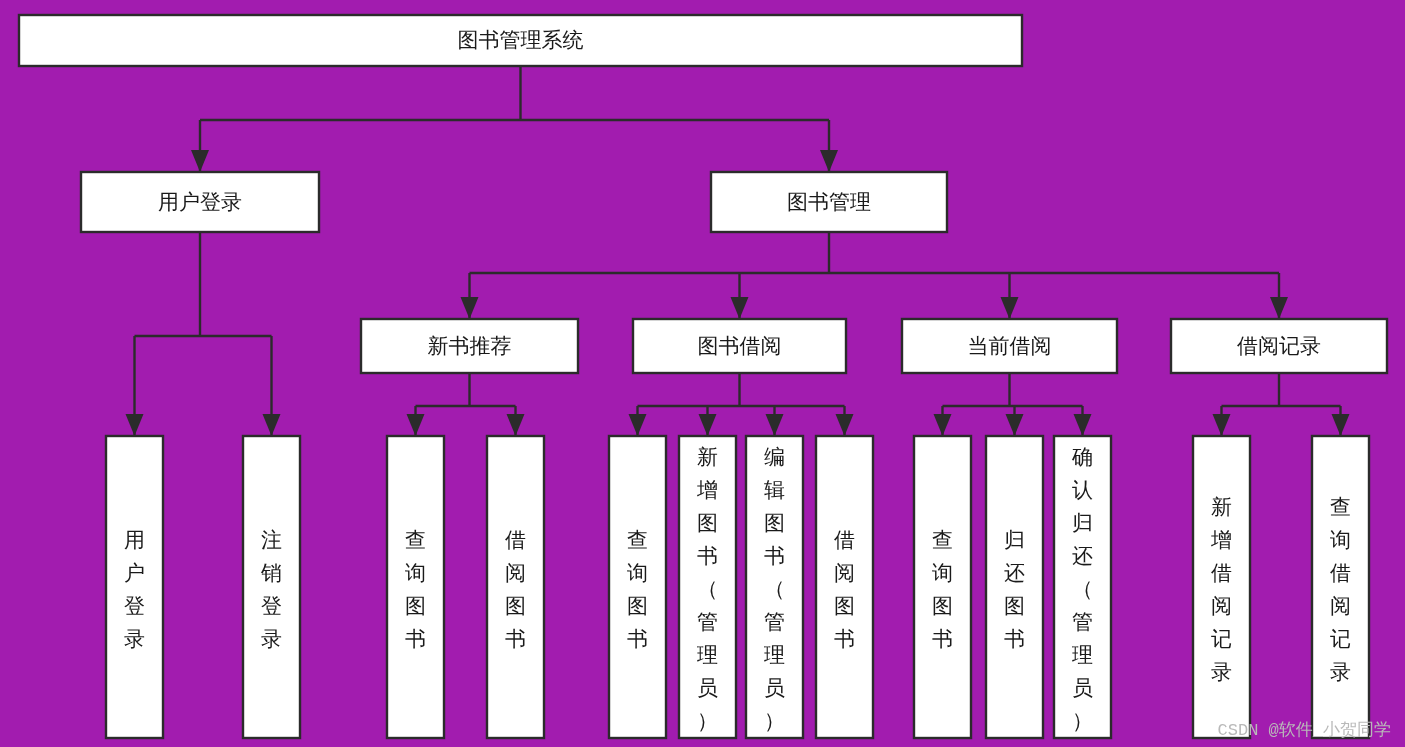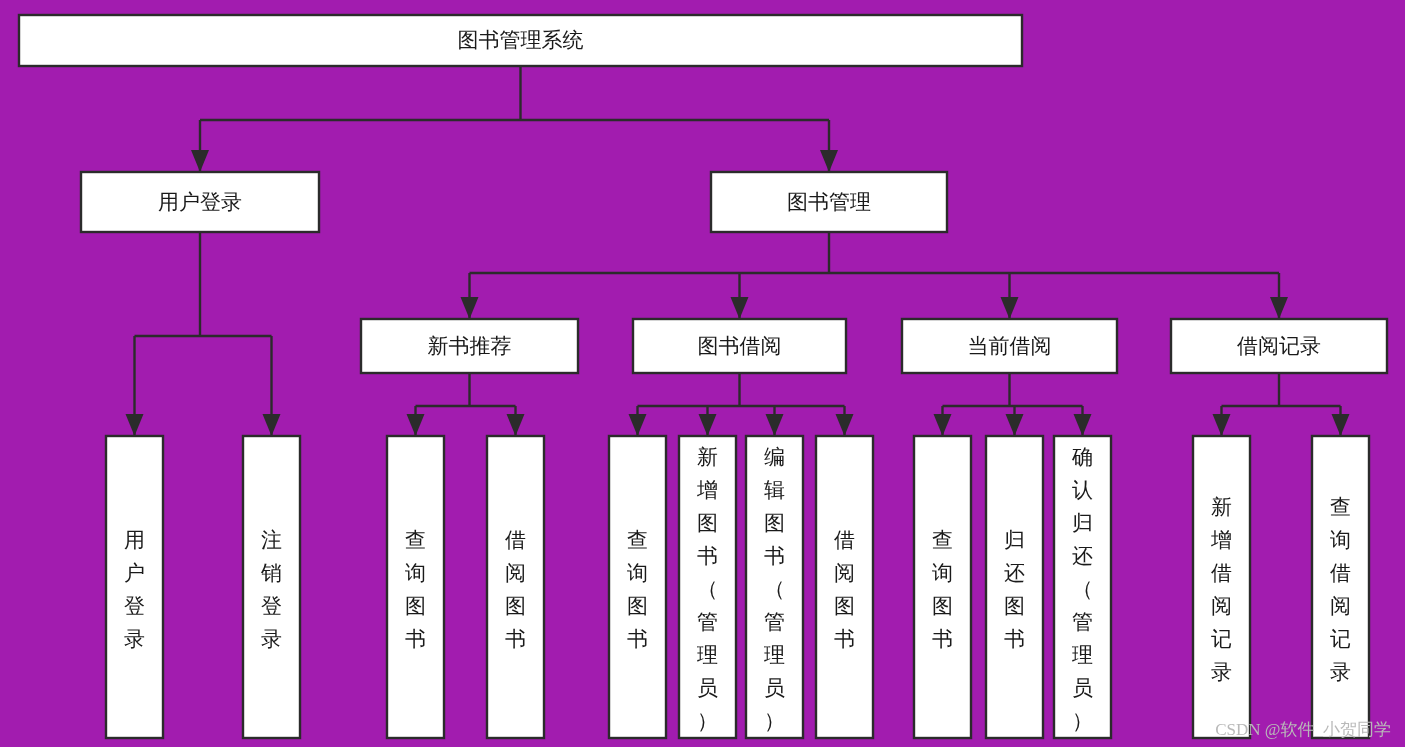--- a/index.html
+++ b/index.html
@@ -49,21 +49,21 @@
   .node-label-v {
     font-family: "Liberation Sans", "DejaVu Sans", sans-serif;
     font-size: 21px;
     fill: #1a1a1a;
     text-anchor: middle;
   }
   .watermark {
     position: absolute;
     right: 14px;
     bottom: 6px;
-    font-family: Liberation Serif, serif;
+    font-family: Liberation Mono, monospace;
     font-size: 17px;
     color: #b9b9b9;
     white-space: nowrap;
     pointer-events: none;
   }
 </style>
 </head>
 <body>
 
 <div id="stage">

